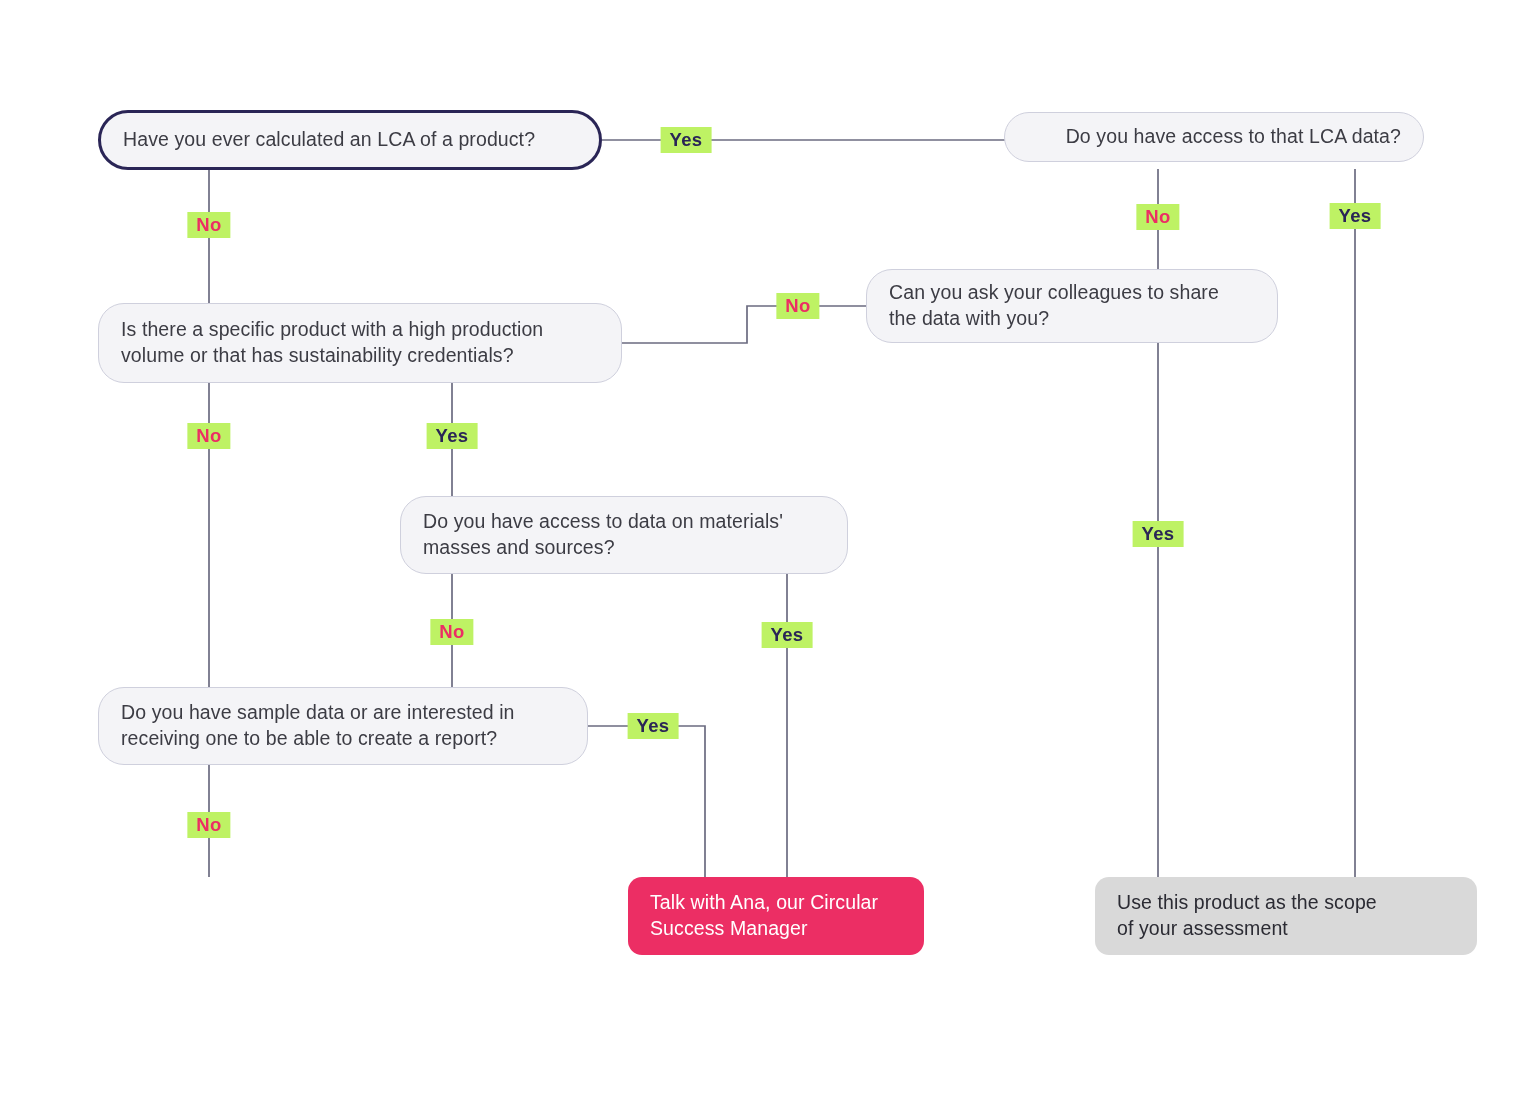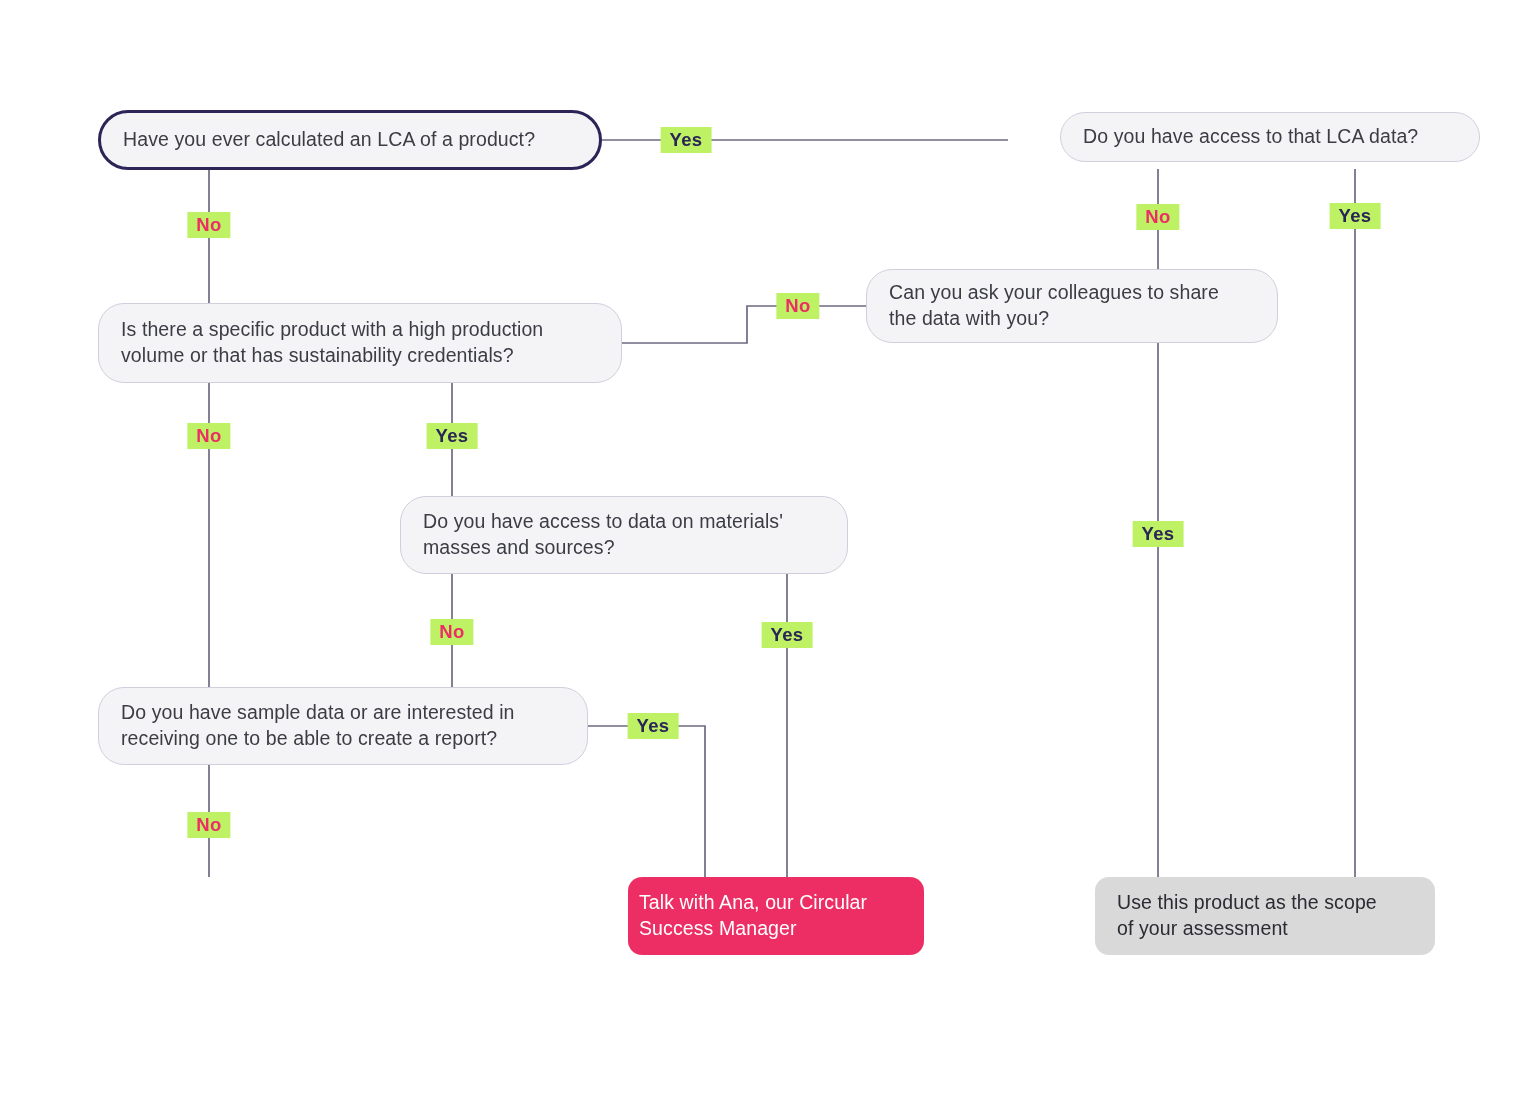--- a/index.html
+++ b/index.html
@@ -49,21 +49,20 @@
   }
   .node.terminal.navy {
     background: #2a2556;
     color: #ffffff;
     border: none;
   }
   .node.terminal.pink {
     background: #ec2e64;
     color: #ffffff;
     border: none;
-    padding-left: 11px;
   }
   .node.terminal.grey {
     background: #d9d9d9;
     color: #2b2b33;
     border: none;
   }
   .node .node-text { display: block; width: 100%; white-space: pre-line; }
 
   .edge-label {
     position: absolute;
@@ -109,21 +108,21 @@
       <path d="M 209 765 L 209 877"></path>
 
       <path d="M 1158 343 L 1158 877"></path>
     </g>
   </svg>
 
   <div class="node decision start" style="left:98px; top:110px; width:504px; height:60px;">
     <span class="node-text">Have you ever calculated an LCA of a product?</span>
   </div>
 
-  <div class="node decision" style="left:1060px; top:112px; width:420px; height:48px;">
+  <div class="node decision" style="left:1004px; top:112px; width:420px; height:48px;text-align:right;">
     <span class="node-text">Do you have access to that LCA data?</span>
   </div>
 
   <div class="node decision" style="left:866px; top:269px; width:412px; height:74px;">
     <span class="node-text">Can you ask your colleagues to share
 the data with you?</span>
   </div>
 
   <div class="node decision" style="left:98px; top:303px; width:524px; height:80px;">
     <span class="node-text">Is there a specific product with a high production
@@ -139,21 +138,21 @@
     <span class="node-text">Do you have sample data or are interested in
 receiving one to be able to create a report?</span>
   </div>
 
 
   <div class="node terminal pink" style="left:628px; top:877px; width:296px; height:78px;">
     <span class="node-text">Talk with Ana, our Circular
 Success Manager</span>
   </div>
 
-  <div class="node terminal grey" style="left:1095px; top:877px; width:340px; height:78px;">
+  <div class="node terminal grey" style="left:1095px; top:877px; width:382px; height:78px;">
     <span class="node-text">Use this product as the scope
 of your assessment</span>
   </div>
 
   <div class="edge-label yes" style="left:686px; top:140px;">Yes</div>
   <div class="edge-label no" style="left:209px; top:225px;">No</div>
   <div class="edge-label no" style="left:1158px; top:217px;">No</div>
   <div class="edge-label yes" style="left:1355px; top:216px;">Yes</div>
   <div class="edge-label no" style="left:798px; top:306px;">No</div>
   <div class="edge-label yes" style="left:452px; top:436px;">Yes</div>

